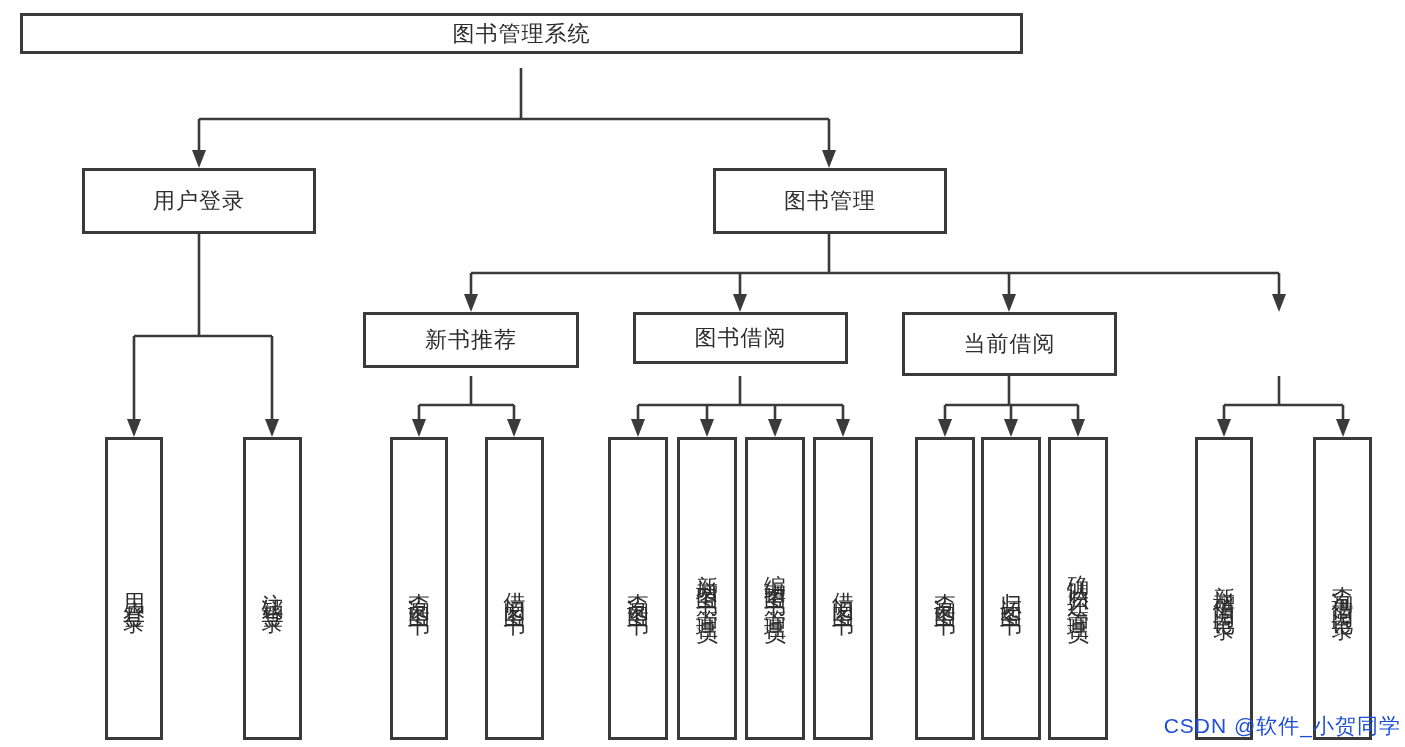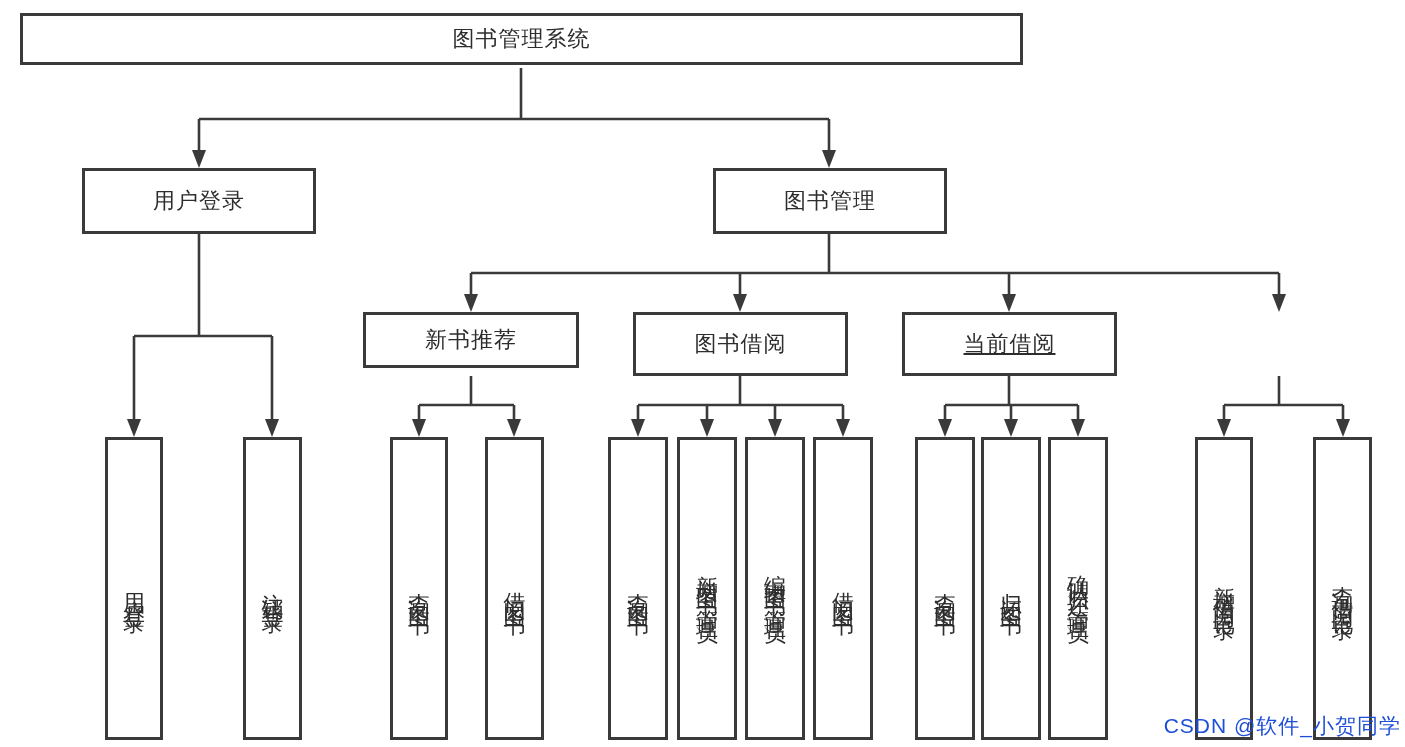--- a/index.html
+++ b/index.html
@@ -95,28 +95,28 @@
       <polygon points="1071,419 1085,419 1078,437" fill="#3a3a3a" stroke="none"></polygon>
     </g>
 
     <g>
       <path d="M1279,376 V405 M1224,405 H1343 M1224,405 V423 M1343,405 V423"></path>
       <polygon points="1217,419 1231,419 1224,437" fill="#3a3a3a" stroke="none"></polygon>
       <polygon points="1336,419 1350,419 1343,437" fill="#3a3a3a" stroke="none"></polygon>
     </g>
   </svg>
 
-  <div class="node" style="left:20px;top:13px;width:1003px;height:52px;">图书管理系统</div>
+  <div class="node" style="left:20px;top:13px;width:1003px;height:41px;">图书管理系统</div>
 
   <div class="node" style="left:82px;top:168px;width:234px;height:66px;">用户登录</div>
   <div class="node" style="left:713px;top:168px;width:234px;height:66px;">图书管理</div>
 
   <div class="node" style="left:363px;top:312px;width:216px;height:56px;">新书推荐</div>
-  <div class="node" style="left:633px;top:312px;width:215px;height:64px;">图书借阅</div>
-  <div class="node" style="left:902px;top:312px;width:215px;height:64px;text-decoration:underline;">当前借阅</div>
+  <div class="node" style="left:633px;top:312px;width:215px;height:52px;">图书借阅</div>
+  <div class="node" style="left:902px;top:312px;width:215px;height:64px;">当前借阅</div>
 
   <div class="node leaf" style="left:105px;width:58px;">
     <span class="vtext">用户登录</span>
   </div>
   <div class="node leaf" style="left:243px;width:59px;">
     <span class="vtext">注销登录</span>
   </div>
 
   <div class="node leaf" style="left:390px;width:58px;">
     <span class="vtext">查询图书</span>

